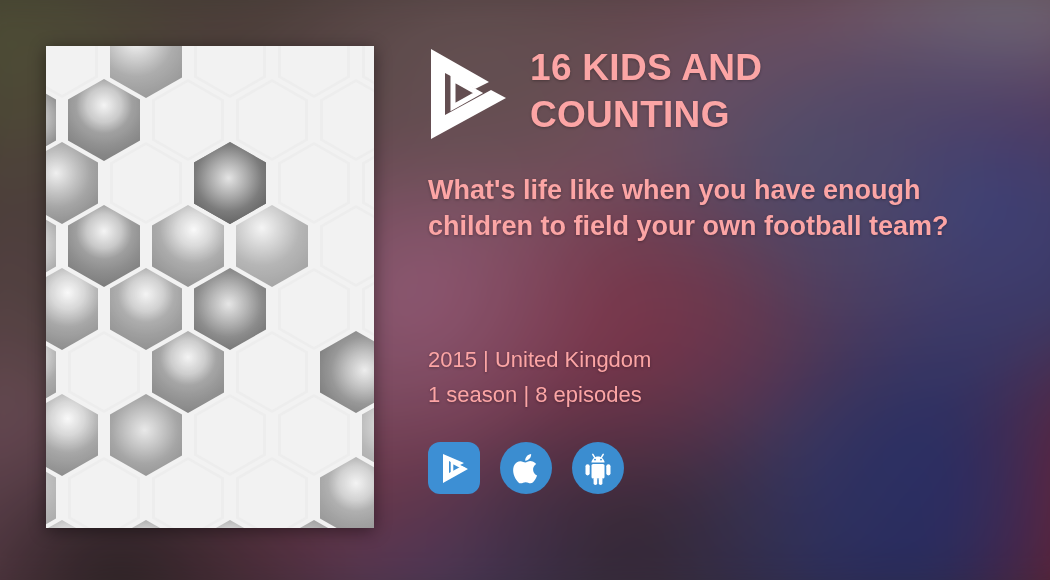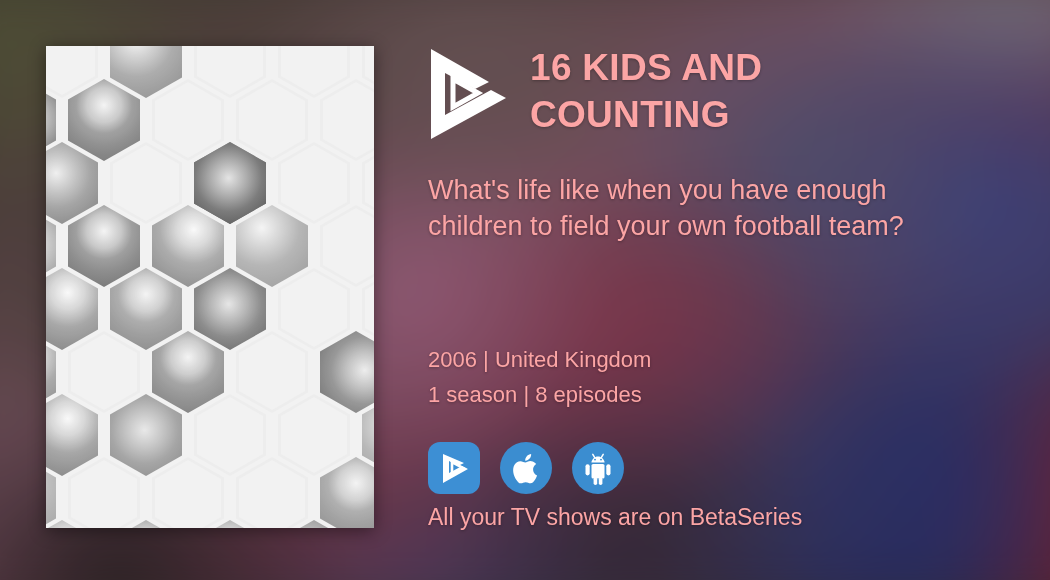--- a/index.html
+++ b/index.html
@@ -122,21 +122,21 @@
     text-shadow: 0 1px 3px rgba(0,0,0,0.28);
     white-space: pre-line;
   }
 
   #synopsis {
     position: absolute;
     left: 0; top: 173px;
     width: 552px;
     font-size: 27px;
     line-height: 1.33;
-    font-weight: normal;
+    font-weight: bold;
     text-shadow: 0 1px 3px rgba(0,0,0,0.30);
   }
 
   #meta {
     position: absolute;
     left: 0; top: 345px;
     font-size: 22px;
     line-height: 1.35;
     text-shadow: 0 1px 3px rgba(0,0,0,0.30);
   }
@@ -266,21 +266,21 @@
         <path d="M3 3 L3 93 L78 52 L63 44 L17 69 L17 27 L47 43 L61 36 Z" fill="#ffffff"></path>
         <path d="M25 33 L25 61 L50 47 Z" fill="none" stroke="#ffffff" stroke-width="5"></path>
       </svg>
       <h1 id="show-title">16 KIDS AND
 COUNTING</h1>
     </div>
 
     <p id="synopsis">What's life like when you have enough children to field your own football team?</p>
 
     <div id="meta">
-      <div>2006 | United Kingdom</div>
+      <div>2015 | United Kingdom</div>
       <div>1 season | 8 episodes</div>
     </div>
 
     <div id="badges">
 
       <svg class="badge" viewBox="0 0 52 52">
         <rect x="0" y="0" width="52" height="52" rx="12" ry="12" fill="#3d8fd4"></rect>
         <path d="M15 12 L15 41 L40 27 L34 24 L21 31 L21 19 L30 24 L36 21 Z" fill="#ffffff"></path>
         <path d="M24 20 L24 33 L36 26.5 Z" fill="none" stroke="#ffffff" stroke-width="2.6"></path>
       </svg>
@@ -306,16 +306,15 @@
           <line x1="31.2" y1="12.4" x2="29.4" y2="15.4"></line>
         </g>
         <g fill="#3b8dd0">
           <circle cx="23" cy="17.6" r="0.95"></circle>
           <circle cx="29" cy="17.6" r="0.95"></circle>
         </g>
       </svg>
 
     </div>
 
-    <div id="tagline">All your TV shows are on BetaSeries</div>
 
   </div>
 </div>
 
 </body></html>

